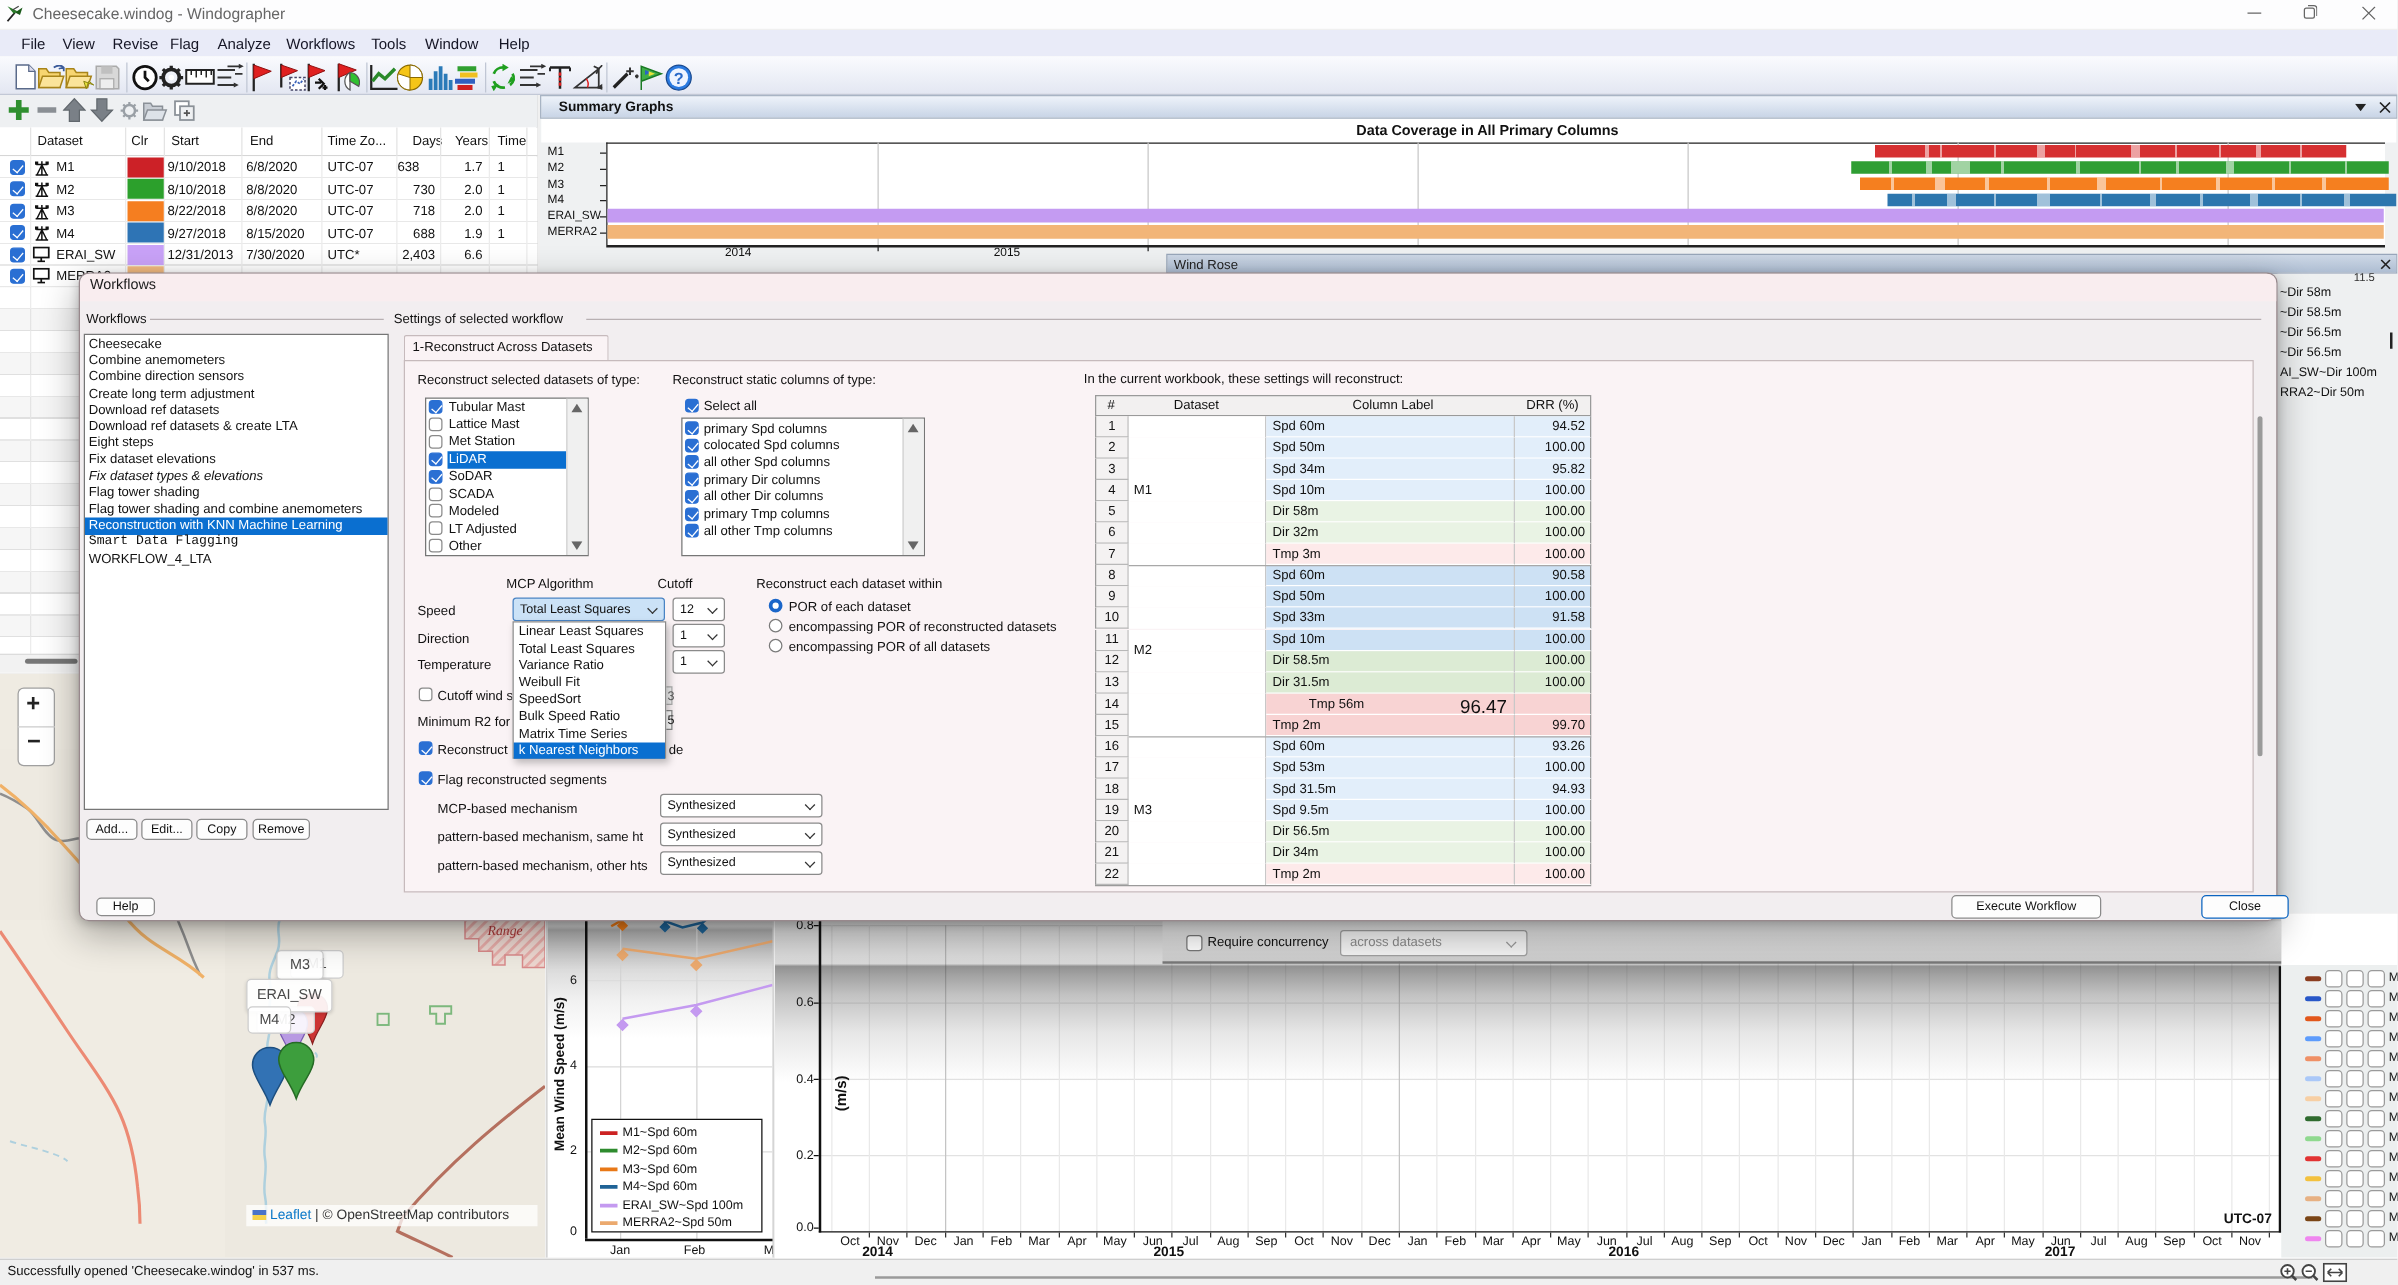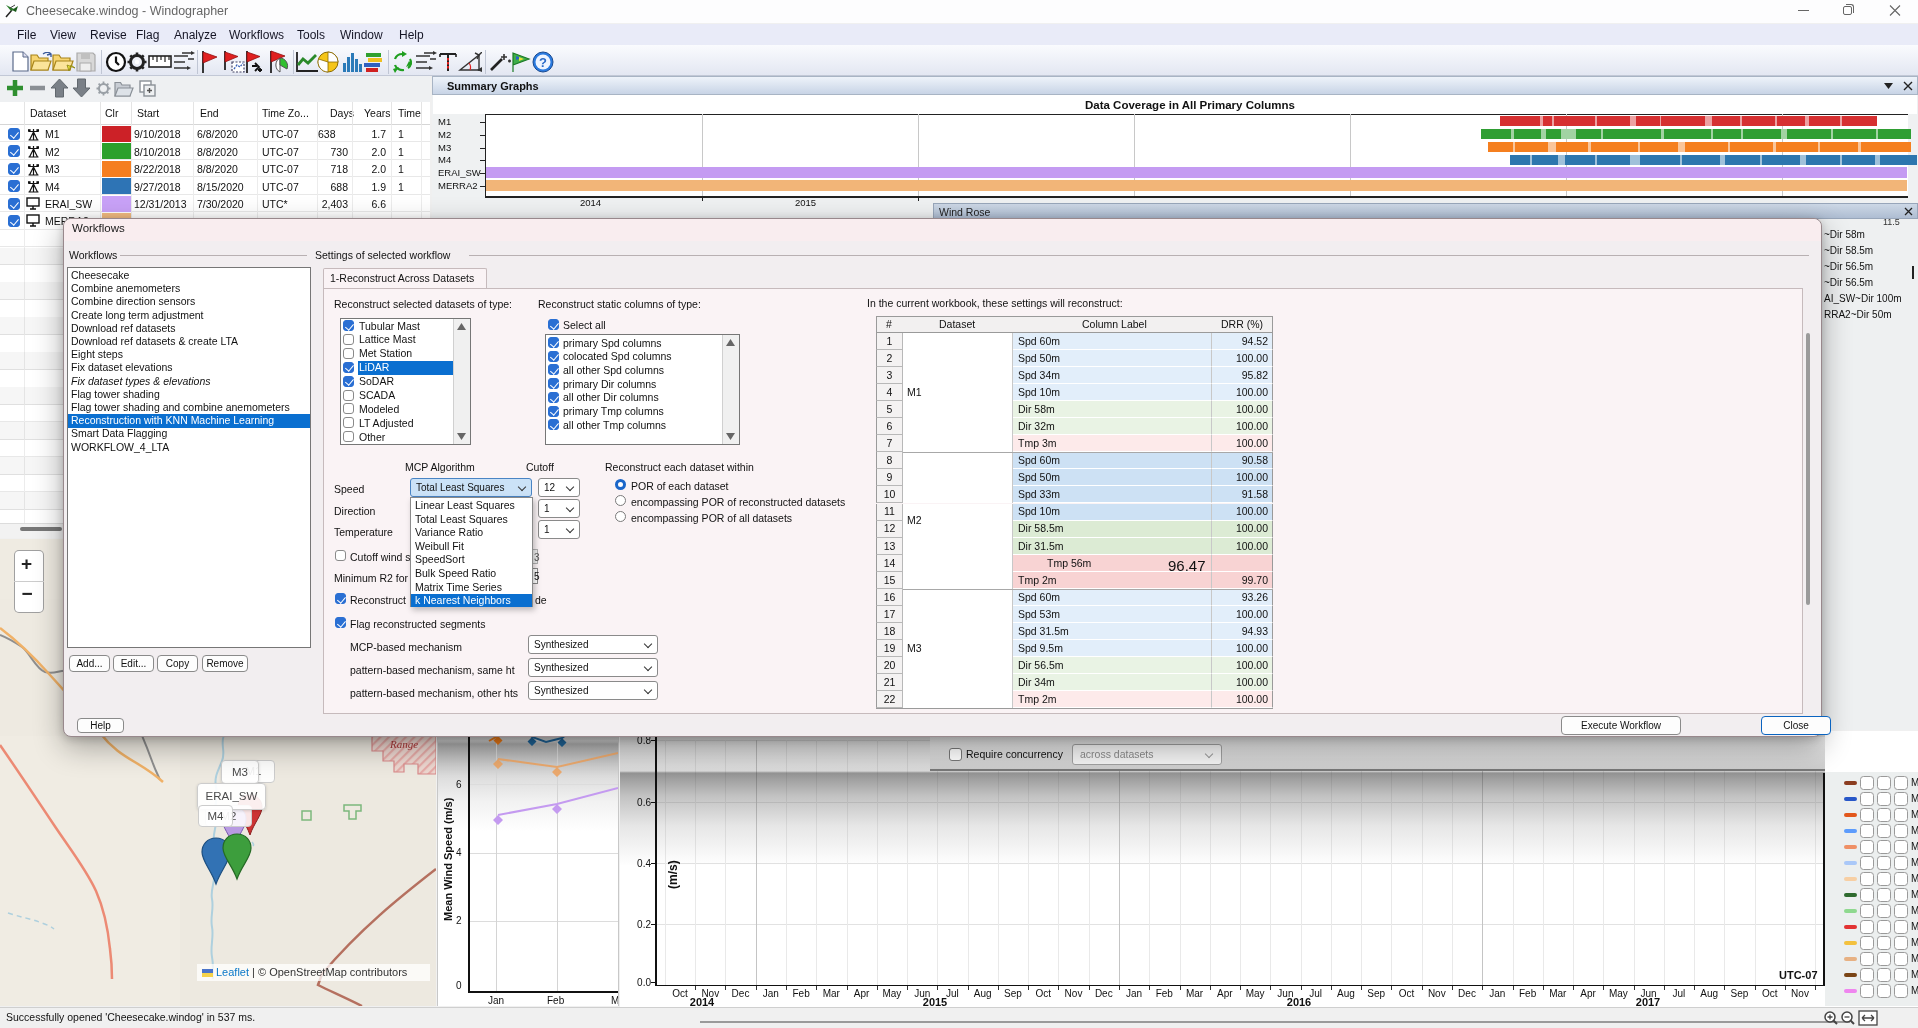--- a/index.html
+++ b/index.html
@@ -491,20 +491,34 @@
     <path d="M51 10 L60 5 L75 0" stroke="#e87817" stroke-width="2" fill="none"></path>
     <path d="M60 5 l-4.5 4.5 l4.5 4.5 l4.5 -4.5 Z" fill="#e87817"></path>
     <path d="M88 0 L94 6 L108 11 L124 7 L133 0" stroke="#1f6396" stroke-width="2" fill="none"></path>
     <path d="M94 6 l-4.5 4.5 l4.5 4.5 l4.5 -4.5 Z M124 7 l-4.5 4.5 l4.5 4.5 l4.5-4.5 Z" fill="#1f6396"></path>
     <path d="M60 28 L119 36 L180 22" stroke="#eba96e" stroke-width="2" fill="none"></path>
     <path d="M60 28 l-5 5 l5 5 l5 -5 Z M119 36 l-5 5 l5 5 l5 -5 Z" fill="#eba96e"></path>
     <path d="M60 84 L119 73 L180 57" stroke="#c49af0" stroke-width="2" fill="none"></path>
     <path d="M60 84 l-5 5 l5 5 l5 -5 Z M119 73 l-5 5 l5 5 l5 -5 Z" fill="#c49af0"></path>
   </svg>
 
+  <div class="ab" style="left:35px;top:164px;width:137px;height:91px;background:#fff;border:1.5px solid #111">
+    <div class="ab" style="left:6px;top:9px;width:14px;height:3px;background:#cc2222"></div>
+    <div class="t" style="left:24px;top:5px;font-size:10px;color:#111">M1~Spd 60m</div>
+    <div class="ab" style="left:6px;top:23px;width:14px;height:3px;background:#2e8b2e"></div>
+    <div class="t" style="left:24px;top:19px;font-size:10px;color:#111">M2~Spd 60m</div>
+    <div class="ab" style="left:6px;top:38px;width:14px;height:3px;background:#e87817"></div>
+    <div class="t" style="left:24px;top:34px;font-size:10px;color:#111">M3~Spd 60m</div>
+    <div class="ab" style="left:6px;top:52px;width:14px;height:3px;background:#1f6396"></div>
+    <div class="t" style="left:24px;top:48px;font-size:10px;color:#111">M4~Spd 60m</div>
+    <div class="ab" style="left:6px;top:67px;width:14px;height:3px;background:#c49af0"></div>
+    <div class="t" style="left:24px;top:63px;font-size:10px;color:#111">ERAI_SW~Spd 100m</div>
+    <div class="ab" style="left:6px;top:81px;width:14px;height:3px;background:#eba96e"></div>
+    <div class="t" style="left:24px;top:77px;font-size:10px;color:#111">MERRA2~Spd 50m</div>
+  </div>
 </div>
 </div>
 
 <div id="bigchart">
 <div class="ab" style="left:620px;top:731px;width:1402px;height:276px;background:#fff;overflow:hidden">
 <div class="ab" style="left:35px;top:9px;width:1169px;height:1px;background:#e2e2e2"></div>
 <div class="ab" style="left:35px;top:70.5px;width:1169px;height:1px;background:#e2e2e2"></div>
 <div class="ab" style="left:35px;top:131.5px;width:1169px;height:1px;background:#e2e2e2"></div>
 <div class="ab" style="left:35px;top:193px;width:1169px;height:1px;background:#e2e2e2"></div>
 <div class="ab" style="left:44.9px;top:9px;width:1px;height:244.5px;background:#e9e9e9"></div>
@@ -760,21 +774,21 @@
 <div class="t" style="left:7px;top:90.6px;font-size:10.5px;color:#111;">Create long term adjustment</div>
 <div class="t" style="left:7px;top:103.8px;font-size:10.5px;color:#111;">Download ref datasets</div>
 <div class="t" style="left:7px;top:117.0px;font-size:10.5px;color:#111;">Download ref datasets &amp; create LTA</div>
 <div class="t" style="left:7px;top:130.2px;font-size:10.5px;color:#111;">Eight steps</div>
 <div class="t" style="left:7px;top:143.39999999999998px;font-size:10.5px;color:#111;">Fix dataset elevations</div>
 <div class="t" style="left:7px;top:156.6px;font-size:10.5px;color:#111;font-style:italic;">Fix dataset types &amp; elevations</div>
 <div class="t" style="left:7px;top:169.8px;font-size:10.5px;color:#111;">Flag tower shading</div>
 <div class="t" style="left:7px;top:183.0px;font-size:10.5px;color:#111;">Flag tower shading and combine anemometers</div>
 <div class="ab" style="left:4px;top:195.2px;width:242px;height:13.4px;background:#0a6fd0"></div>
 <div class="t" style="left:7px;top:196.2px;font-size:10.5px;color:#fff;">Reconstruction with KNN Machine Learning</div>
-<div class="t" style="left:7px;top:209.39999999999998px;font-size:10.5px;color:#111;">Smart Data Flagging</div>
+<div class="t" style="left:7px;top:209.39999999999998px;font-size:10.5px;color:#111;font-family:Liberation Mono, monospace;">Smart Data Flagging</div>
 <div class="t" style="left:7px;top:222.6px;font-size:10.5px;color:#111;">WORKFLOW_4_LTA</div>
 <div class="btn" style="left:5px;top:436px;width:41px;height:17px;line-height:15px">Add...</div>
 <div class="btn" style="left:49px;top:436px;width:41px;height:17px;line-height:15px">Edit...</div>
 <div class="btn" style="left:93px;top:436px;width:41px;height:17px;line-height:15px">Copy</div>
 <div class="btn" style="left:138px;top:436px;width:46px;height:17px;line-height:15px">Remove</div>
 <div class="btn" style="left:13px;top:499px;width:47px;height:15px;line-height:13px">Help</div>
 <div class="ab" style="left:259px;top:49px;width:164px;height:21px;background:#faf3f5;border:1px solid #c6babc;border-bottom:none;border-radius:2px 2px 0 0"></div>
 <div class="t" style="left:266px;top:54px;font-size:10.5px;color:#111;">1-Reconstruct Across Datasets</div>
 <div class="ab" style="left:259px;top:69px;width:1480px;height:426px;background:#faf3f5;border:1px solid #c6babc"></div>
 <div class="t" style="left:270px;top:80px;font-size:10.5px;color:#111;">Reconstruct selected datasets of type:</div>

